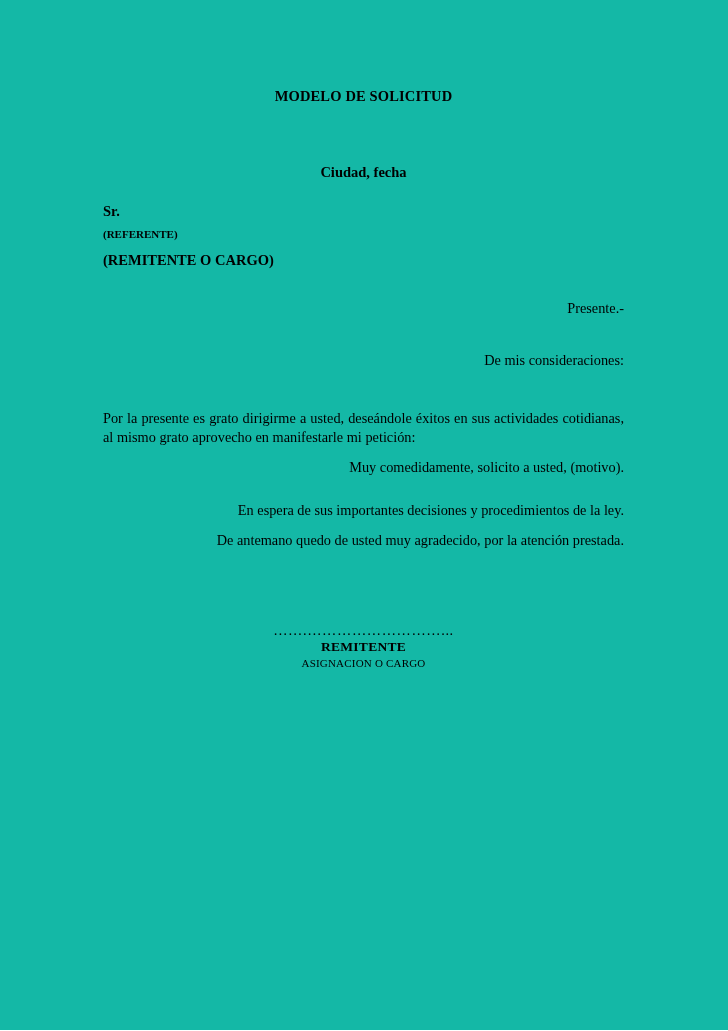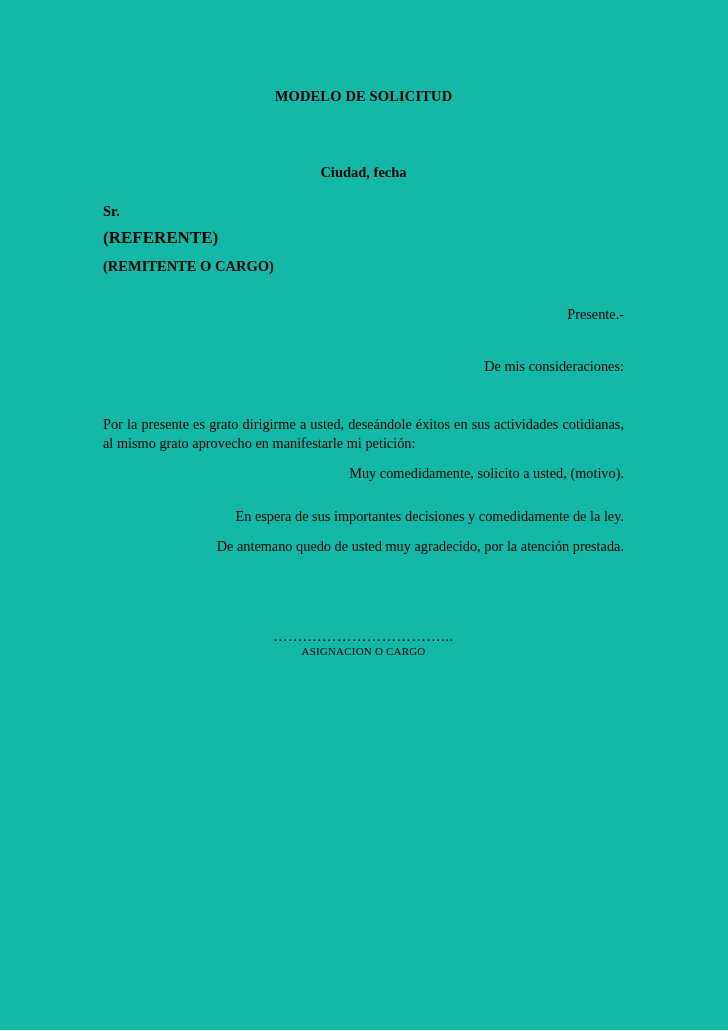--- a/index.html
+++ b/index.html
@@ -57,21 +57,21 @@
     margin: 0;
     padding-top: 22px;
   }
   .addressee-line {
     font-weight: bold;
     font-size: 14.5px;
     line-height: 1.0;
     margin: 0 0 11px 0;
   }
   .addressee-line.small {
-    font-size: 17px;
+    font-size: 11px;
     margin-bottom: 13px;
     font-family: Liberation Serif, serif;
   }
   .addressee-line.last {
     margin-bottom: 0;
   }
 
   .para {
     font-size: 14.3px;
     line-height: 1.30;
@@ -145,25 +145,26 @@
 
     <div class="gap-para"></div>
 
     <p class="para">Muy comedidamente, solicito a usted, (motivo).</p>
 
     <div class="gap-para"></div>
 
 
     <div class="gap-para"></div>
 
-    <p class="para">En espera de sus importantes decisiones y comedidamente de la ley.</p>
+    <p class="para">En espera de sus importantes decisiones y procedimientos de la ley.</p>
 
     <div class="gap-para"></div>
 
     <p class="para">De antemano quedo de usted muy agradecido, por la atención prestada.</p>
 
     <div class="signature">
       <p class="sig-dots">…….………………………...</p>
+      <p class="sig-name">REMITENTE</p>
       <p class="sig-role">ASIGNACION O CARGO</p>
     </div>
 
   </div>
 </div>
 
 </body></html>

